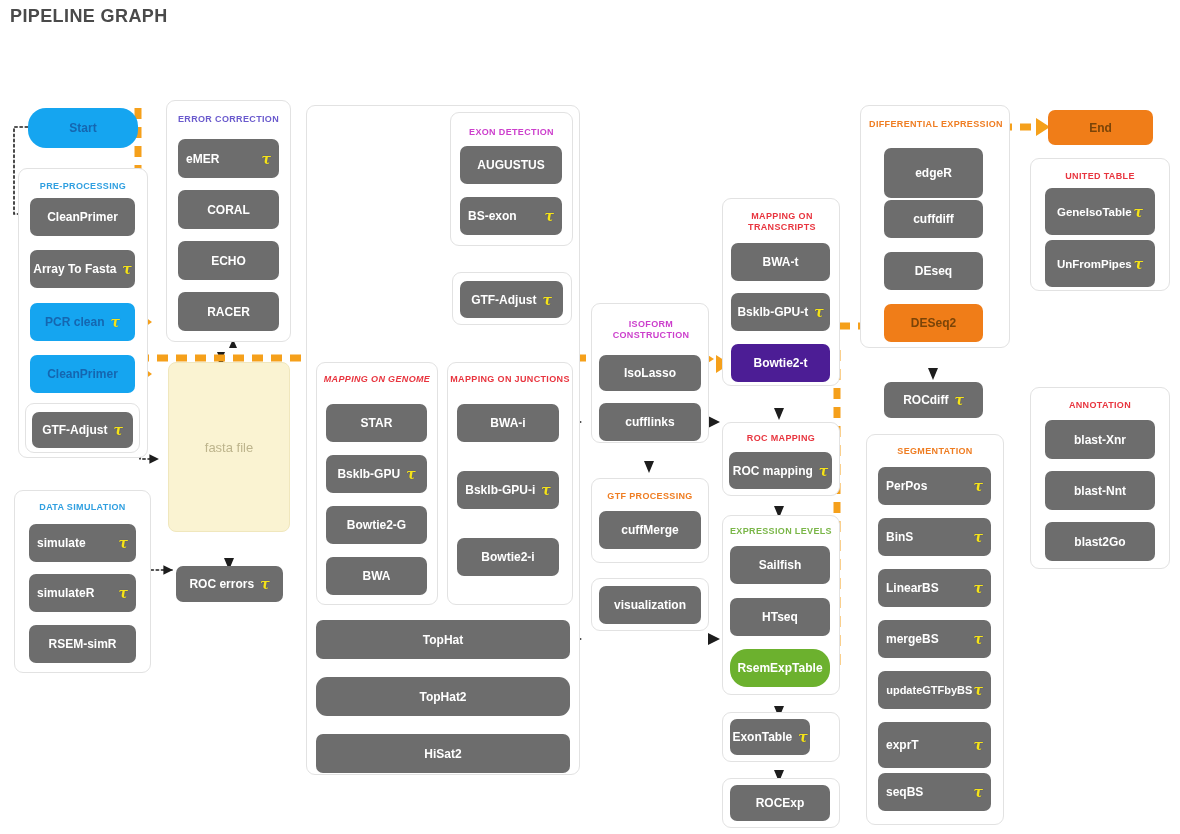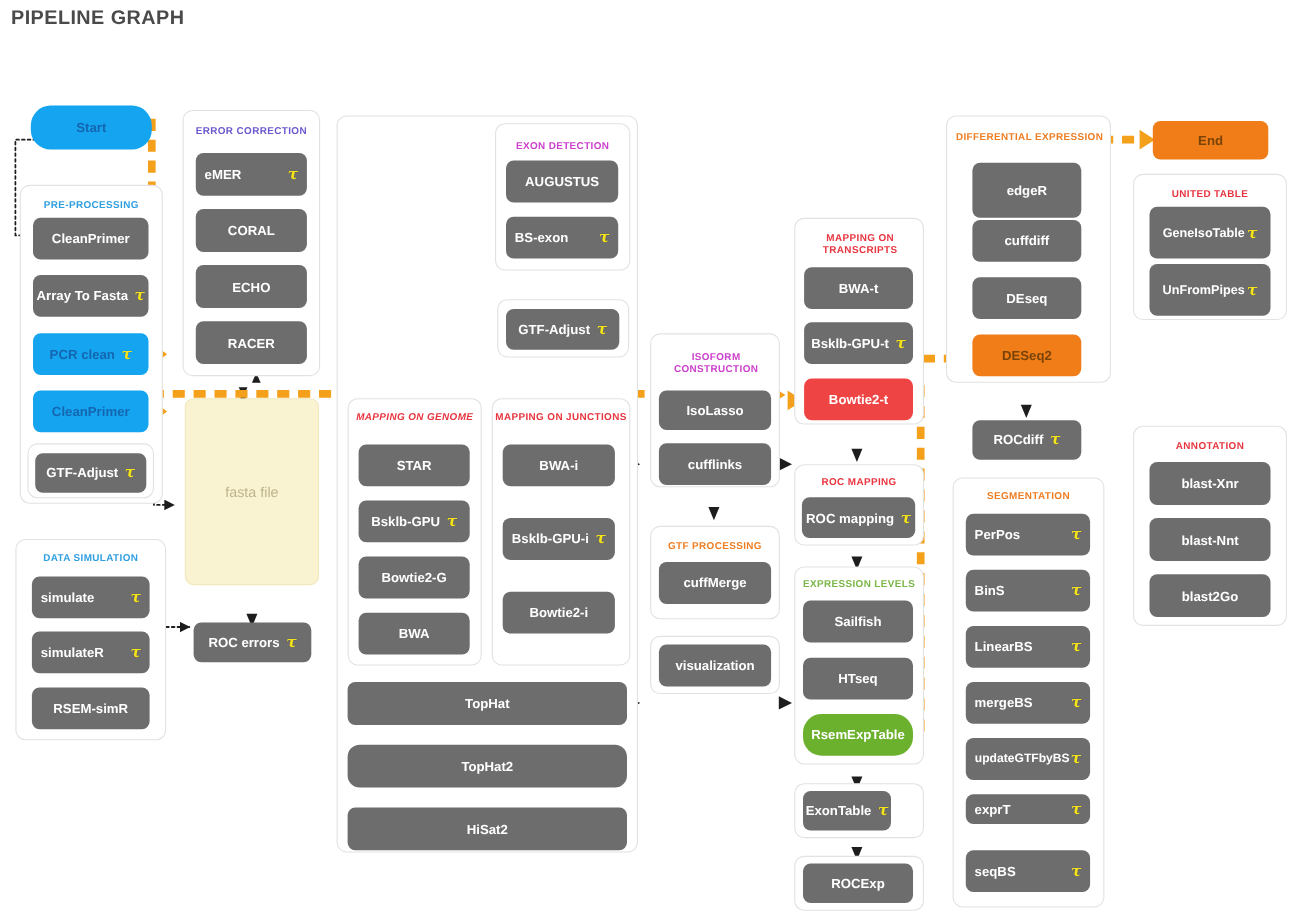--- a/index.html
+++ b/index.html
@@ -25,21 +25,21 @@
   .node{
     position:absolute;box-sizing:border-box;border-radius:7px;
     background:#6d6d6d;color:#ffffff;
     font-size:12px;font-weight:bold;
     display:flex;align-items:center;justify-content:center;
     white-space:nowrap;
   }
   .node .lbl{display:inline-block;}
   .node.blue{background:#15a5f0;color:#1566b0;}
   .node.orange{background:#f07d18;color:#7a4408;}
-  .node.red{background:#ef4444;color:#ffffff;}
+  .node.red{background:#4c1d95;color:#ffffff;}
   .node.green{background:#6cb12e;color:#ffffff;border-radius:17px;}
   .node.fasta{
     background:#faf3d2;color:#bdb48c;border:1px solid #f0e7bd;
     font-weight:normal;font-size:13px;border-radius:8px;
   }
   
   .tau{
     color:#f5e31a;font-family:"DejaVu Serif","Liberation Serif",serif;
     font-style:italic;font-weight:bold;font-size:14px;
     margin-left:6px;line-height:1;
@@ -150,21 +150,21 @@
     <polygon points="716,355 730,364 716,373"></polygon>
 
     <polygon points="868,314 882,323 868,332"></polygon>
 
     <polygon points="1036,118 1050,127 1036,136"></polygon>
 
     <polygon points="837,658 823,668 837,678"></polygon>
   </g>
 </svg>
 
-<div class="node blue" style="left:28px;top:96px;width:110px;height:40px;border-radius:18px;">
+<div class="node blue" style="left:28px;top:108px;width:110px;height:40px;border-radius:18px;">
   <span class="lbl">Start</span>
 </div>
 
 <div class="panel" style="left:18px;top:168px;width:130px;height:290px;">
   <div class="panel-title" style="top:12px;color:#2f9fe0;">PRE-PROCESSING</div>
 </div>
 <div class="node" style="left:30px;top:198px;width:105px;height:38px;">
   <span class="lbl">CleanPrimer</span>
 </div>
 <div class="node has-tau" style="left:30px;top:250px;width:105px;height:38px;">
@@ -428,21 +428,21 @@
       <span class="lbl">mergeBS</span>
       <span class="tau">τ</span>
     </span>
 </div>
 <div class="node has-tau" style="left:878px;top:671px;width:113px;height:38px;font-size:11px;">
   <span class="inner">
       <span class="lbl">updateGTFbyBS</span>
       <span class="tau" style="margin-left:1px;">τ</span>
     </span>
 </div>
-<div class="node has-tau" style="left:878px;top:722px;width:113px;height:27px;">
+<div class="node has-tau" style="left:878px;top:722px;width:113px;height:46px;">
   <span class="inner spread">
       <span class="lbl">exprT</span>
       <span class="tau">τ</span>
     </span>
 </div>
 <div class="node has-tau" style="left:878px;top:773px;width:113px;height:38px;">
   <span class="inner spread">
       <span class="lbl">seqBS</span>
       <span class="tau">τ</span>
     </span>

